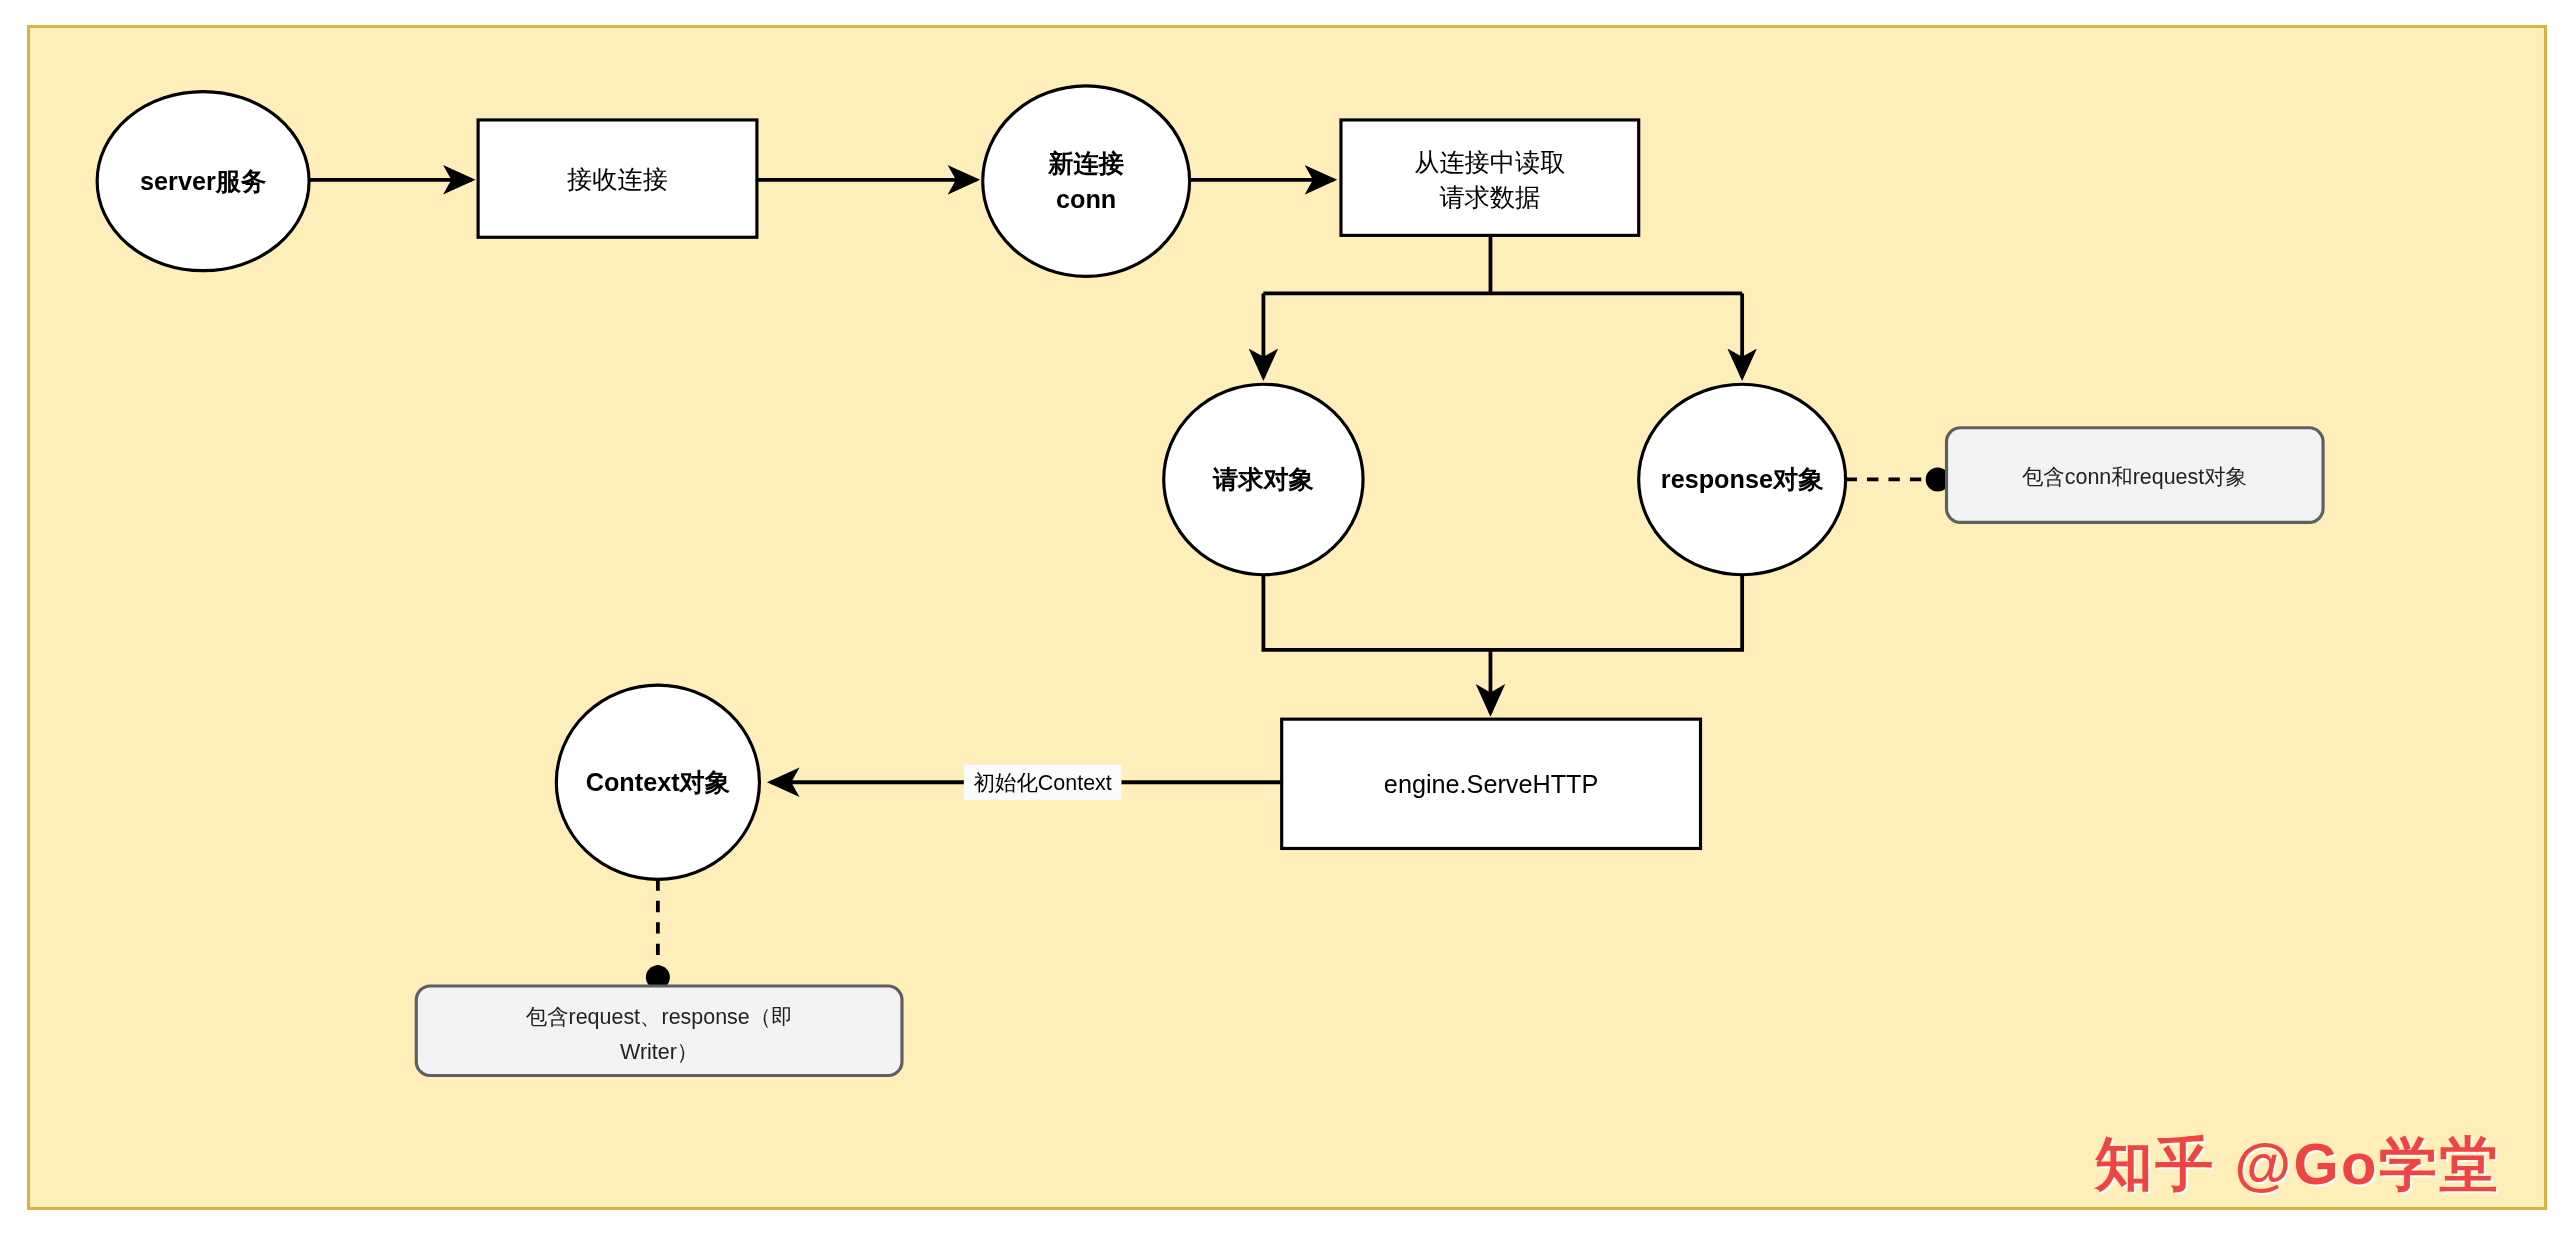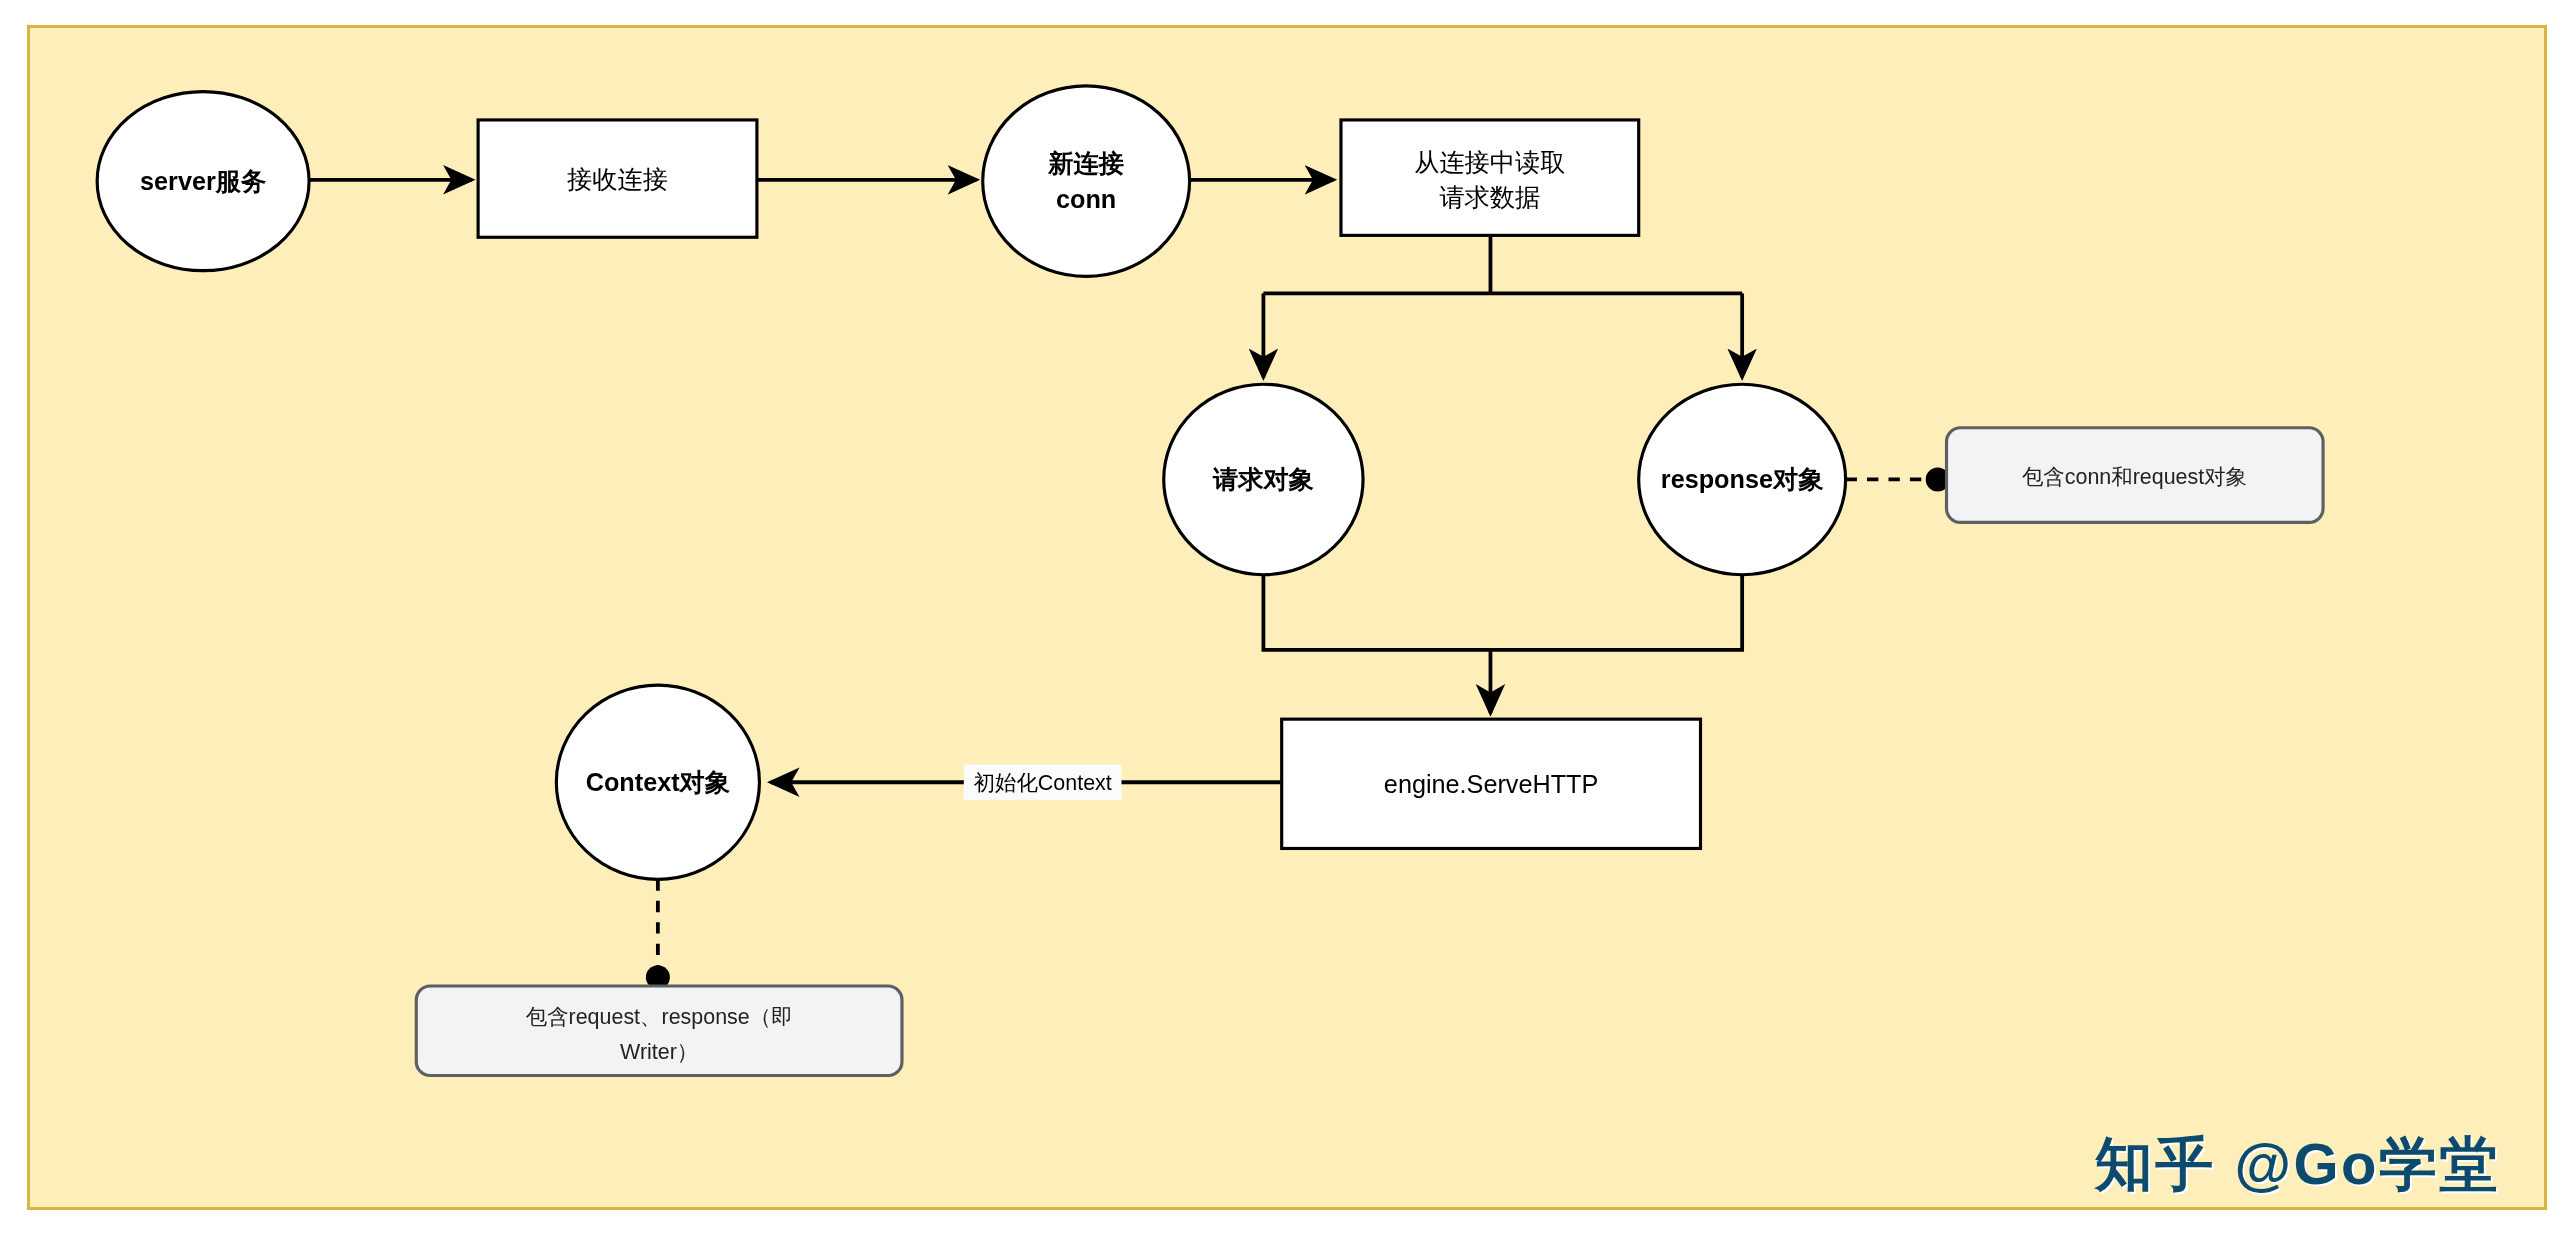--- a/index.html
+++ b/index.html
@@ -80,21 +80,21 @@
   .edge-label-bg {
     fill: #fbfbfb;
   }
   #watermark {
     position: absolute;
     right: 76px;
     bottom: 35px;
     font-family: "Liberation Sans", "DejaVu Sans", sans-serif;
     font-size: 58px;
     font-weight: bold;
-    color: #0c4a6e;
+    color: #ef4444;
     text-shadow: 1.9px 1.9px 0 #ffffff;
     letter-spacing: 2.5px;
     white-space: nowrap;
     user-select: none;
   }
 </style>
 </head>
 <body>
 
 <div id="root">

